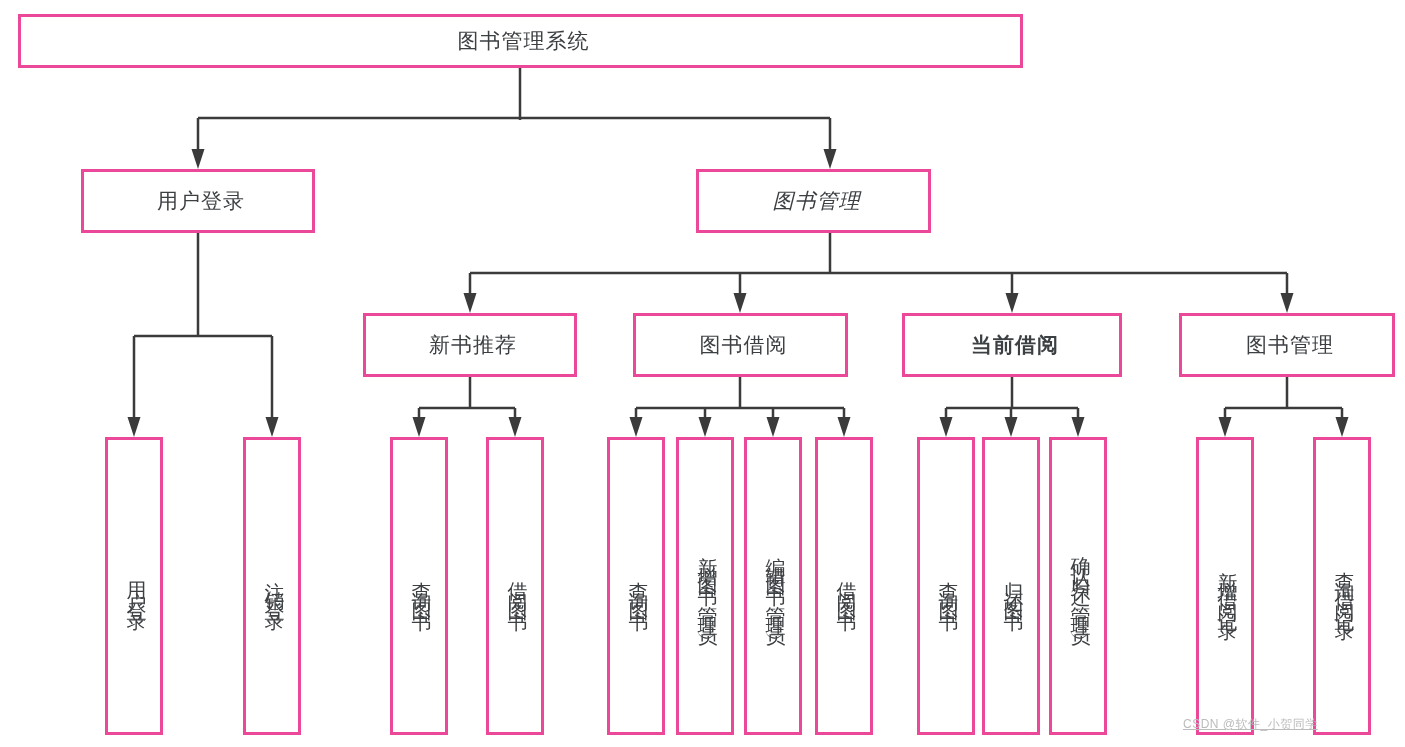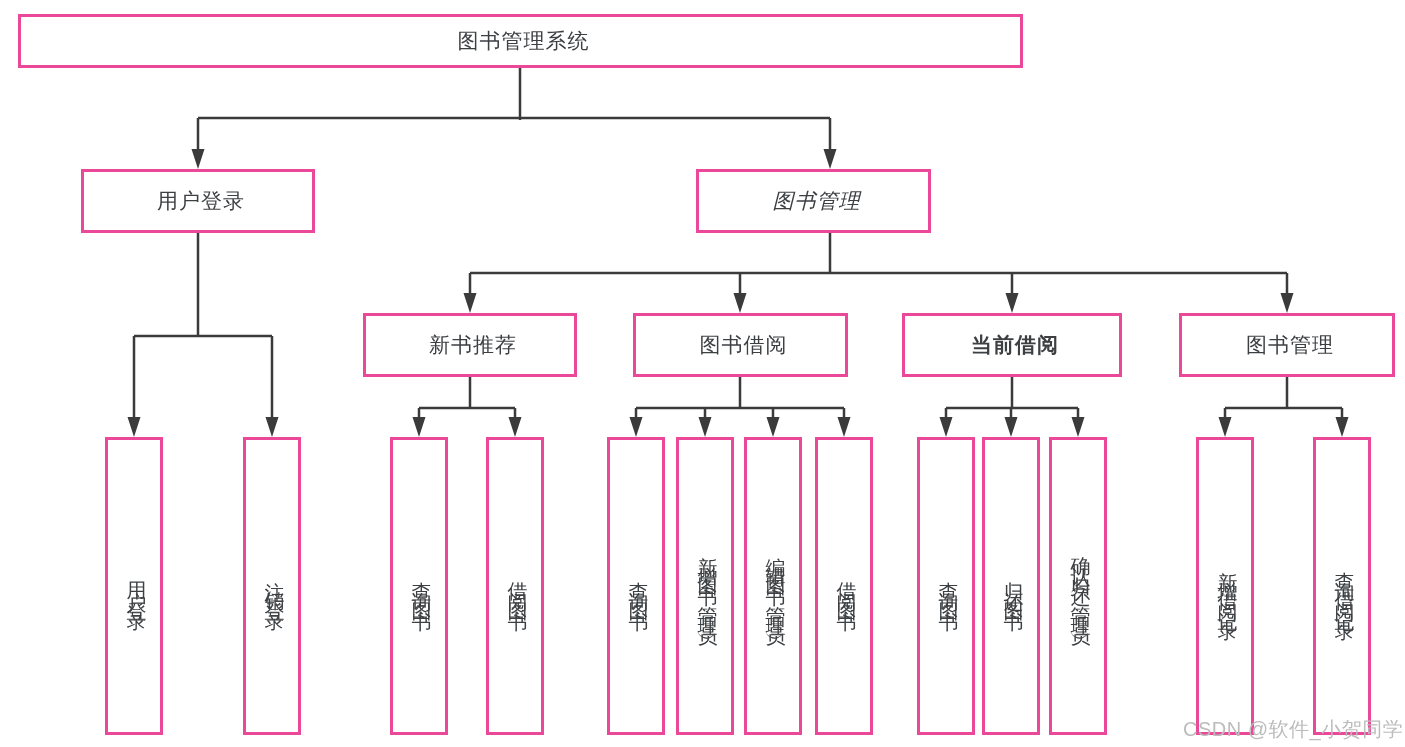--- a/index.html
+++ b/index.html
@@ -43,25 +43,26 @@
     text-orientation: mixed;
     font-size: 20px;
     letter-spacing: 10px;
     line-height: 1;
     white-space: nowrap;
   }
   .watermark {
     position: absolute;
     left: 1183px;
     top: 716px;
-    font-size: 20px;
+    font-size: 12px;
     color: #bcbcbc;
     white-space: nowrap;
     z-index: 5;
     letter-spacing: 0.5px;
+    text-decoration: underline;
   }
 </style>
 </head>
 <body>
 
 <div class="canvas">
 
   <svg class="connectors" width="1405" height="747" viewBox="0 0 1405 747">
     <path fill="none" stroke="#3b3b3b" stroke-width="2.5" d="
       M520 68 V120 M198 118 H830 M198 118 V152 M830 118 V152

